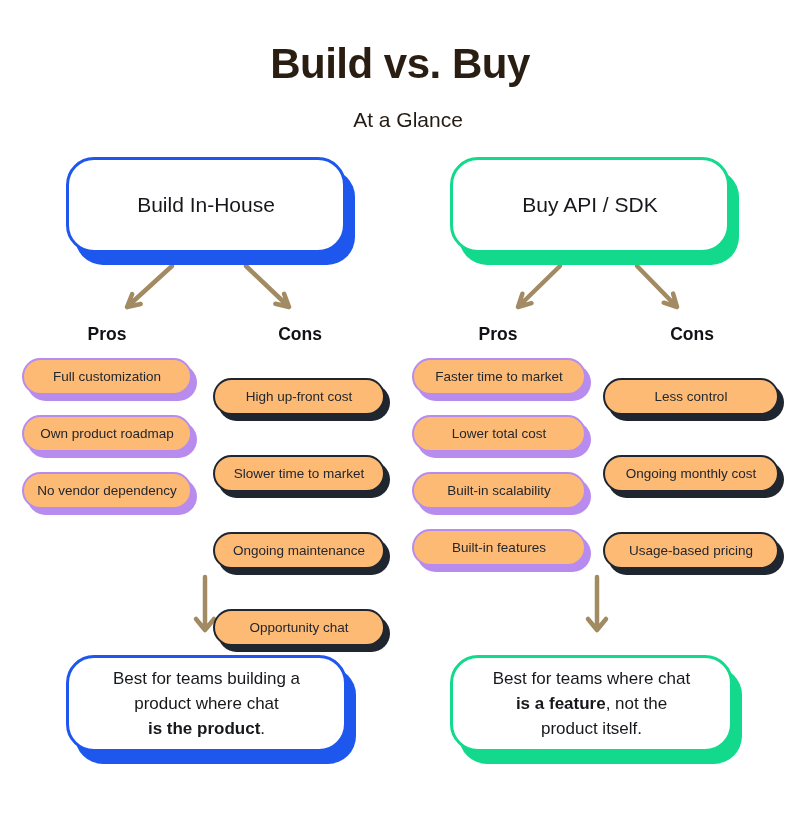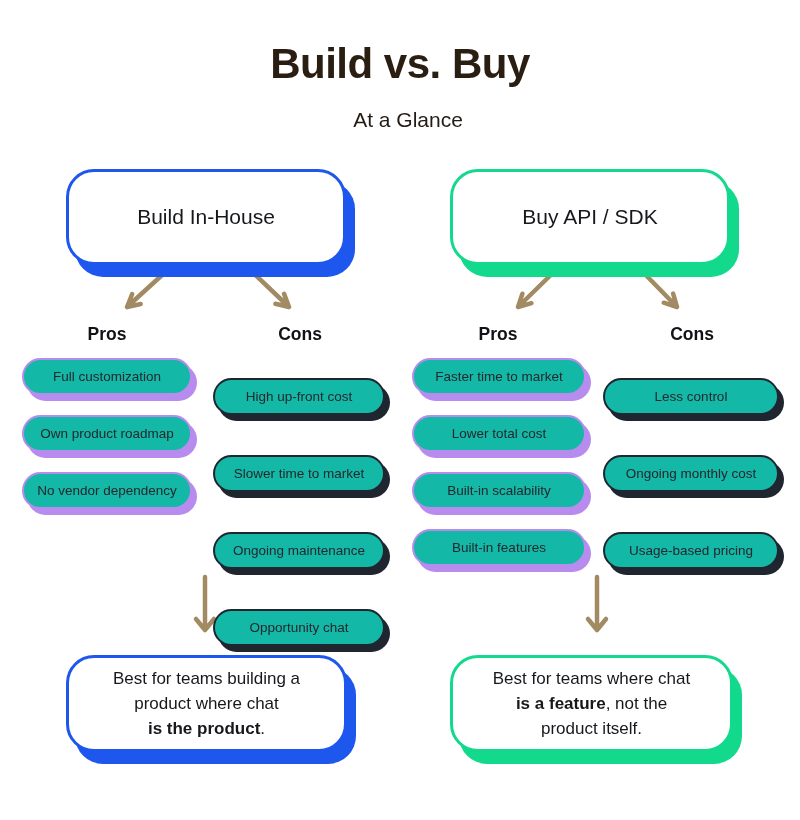--- a/index.html
+++ b/index.html
@@ -21,34 +21,34 @@
   .page-subtitle {
     position:absolute; top:108px; left:0; width:100%;
     text-align:center; font-size:21px; font-weight:400; color:#241c14;padding-left:16px;
   }
   .arrows { position:absolute; left:0; top:0; width:800px; height:820px; pointer-events:none; }
   .arrows path {
     stroke:var(--arrow); stroke-width:4.5; fill:none;
     stroke-linecap:round; stroke-linejoin:round;
   }
   .hbox {
-    position:absolute; top:169px; width:280px; height:96px;
+    position:absolute; top:157px; width:280px; height:96px;
     background:#fff; border:3px solid; border-radius:28px;
     display:flex; align-items:center; justify-content:center;
     font-size:21px; color:#17181c;
   }
   .hbox.blue  { left:66px;  border-color:var(--blue);  box-shadow:9px 12px 0 var(--blue); }
   .hbox.green { left:450px; border-color:var(--green); box-shadow:9px 12px 0 var(--green); }
   .group-label {
     position:absolute; top:324px; width:120px; text-align:center;
     font-size:17.5px; font-weight:700; color:#101216;
   }
   .col { position:absolute; top:358px; display:flex; flex-direction:column; gap:20px; }
   .pill {
-    height:37px; background:#14b8a6; border:2px solid; border-radius:19px;
+    height:37px; background:#fdba74; border:2px solid; border-radius:19px;
     display:flex; align-items:center; justify-content:center;
     font-size:13.5px; color:#23272e; white-space:nowrap; padding:0 8px;
   }
   .pill.purple { border-color:var(--purple); box-shadow:5px 6px 0 var(--purple); }
   .pill.dark   { border-color:var(--dark);   box-shadow:5px 6px 0 var(--dark);margin-top:20px; }
   .cbox {
     position:absolute; top:655px; height:97px;
     background:#fff; border:3px solid; border-radius:28px;
     display:flex; flex-direction:column; align-items:center; justify-content:center;
     font-size:17px; line-height:25px; text-align:center; color:#17181c;

